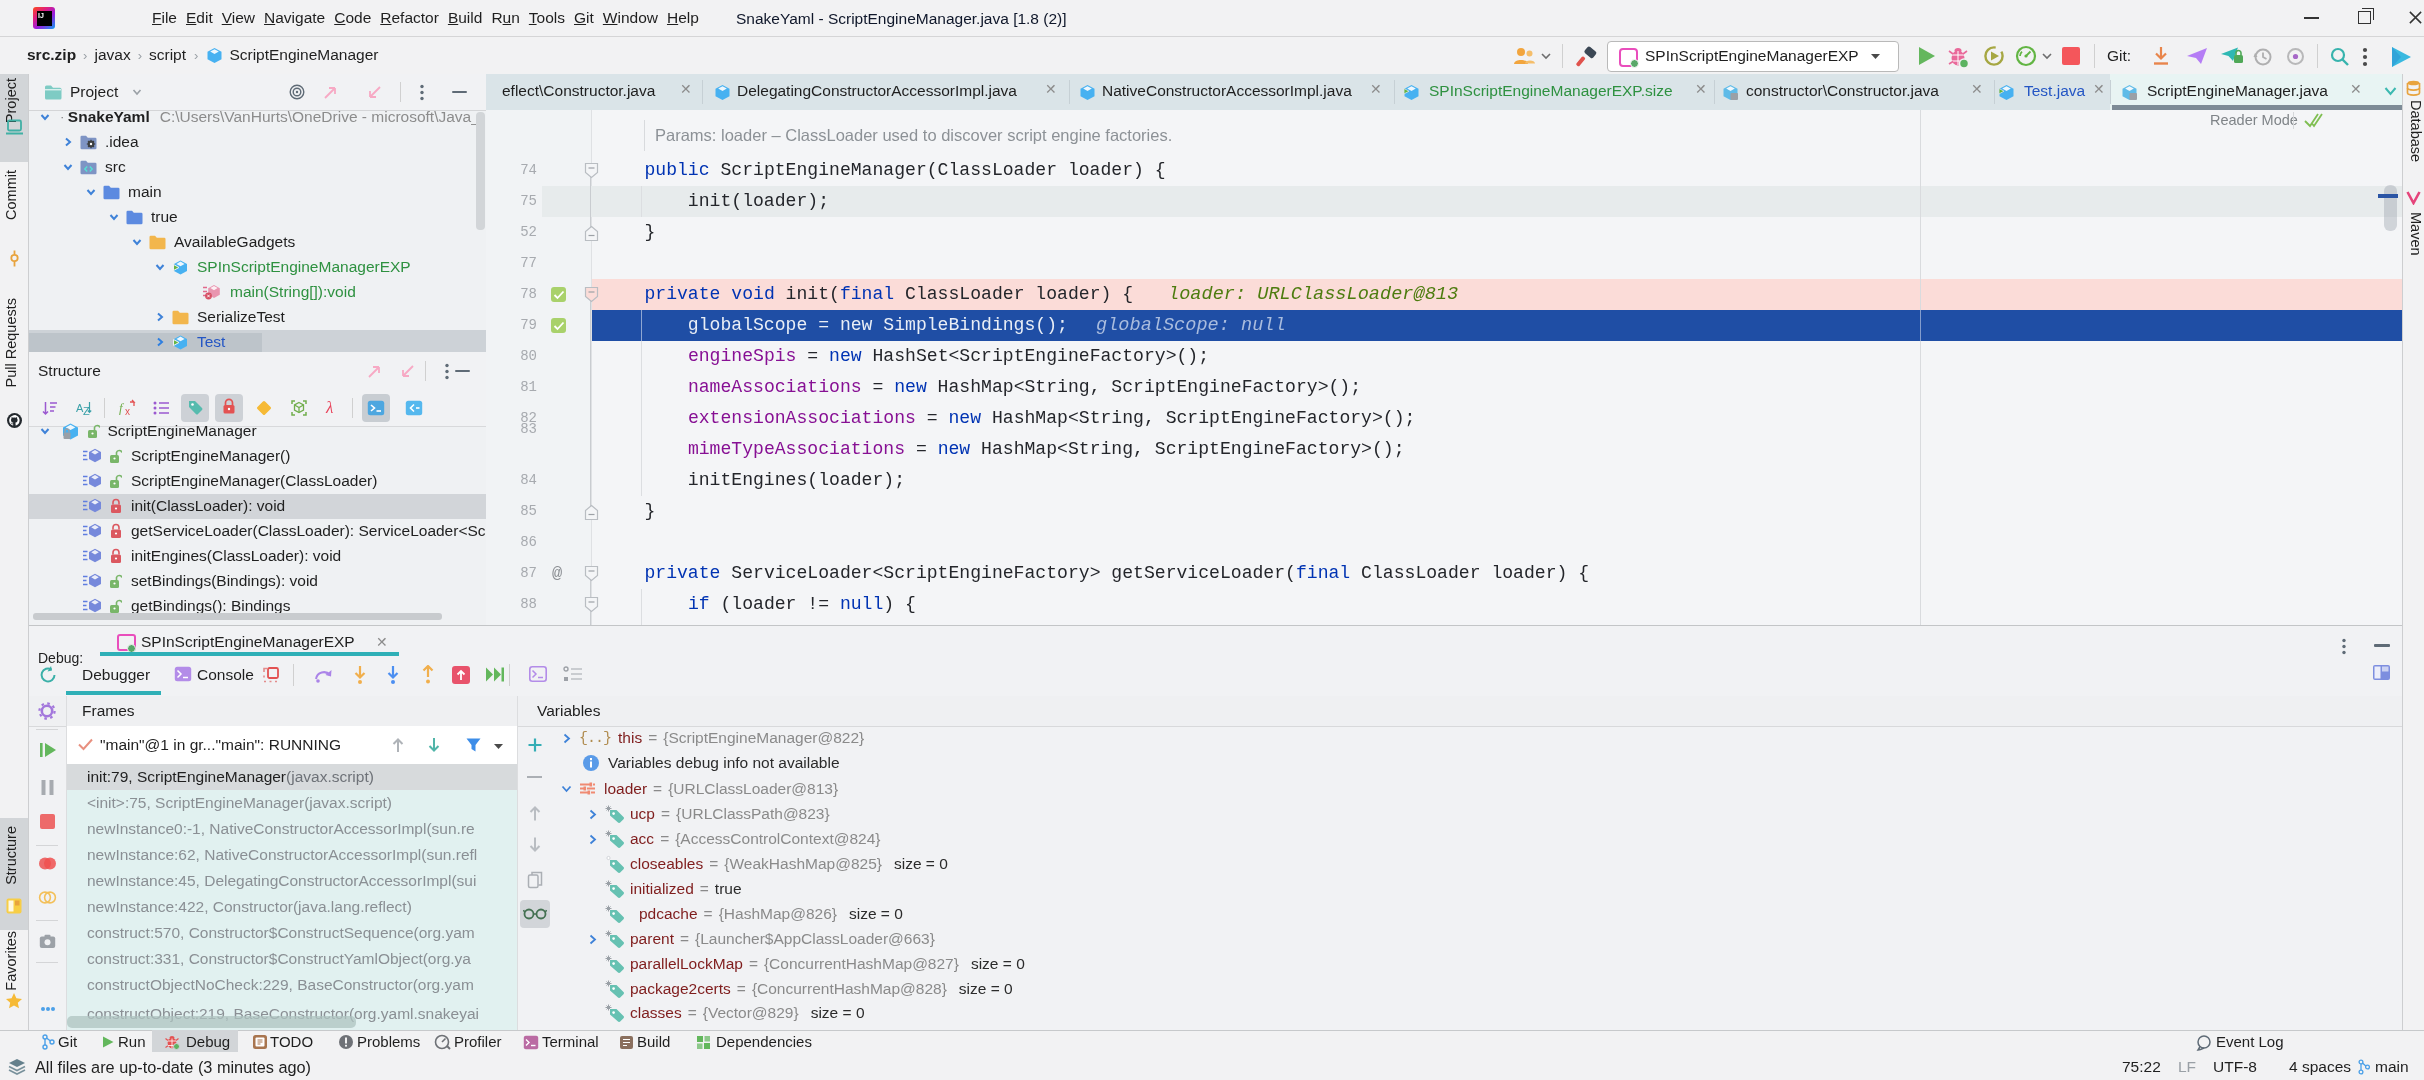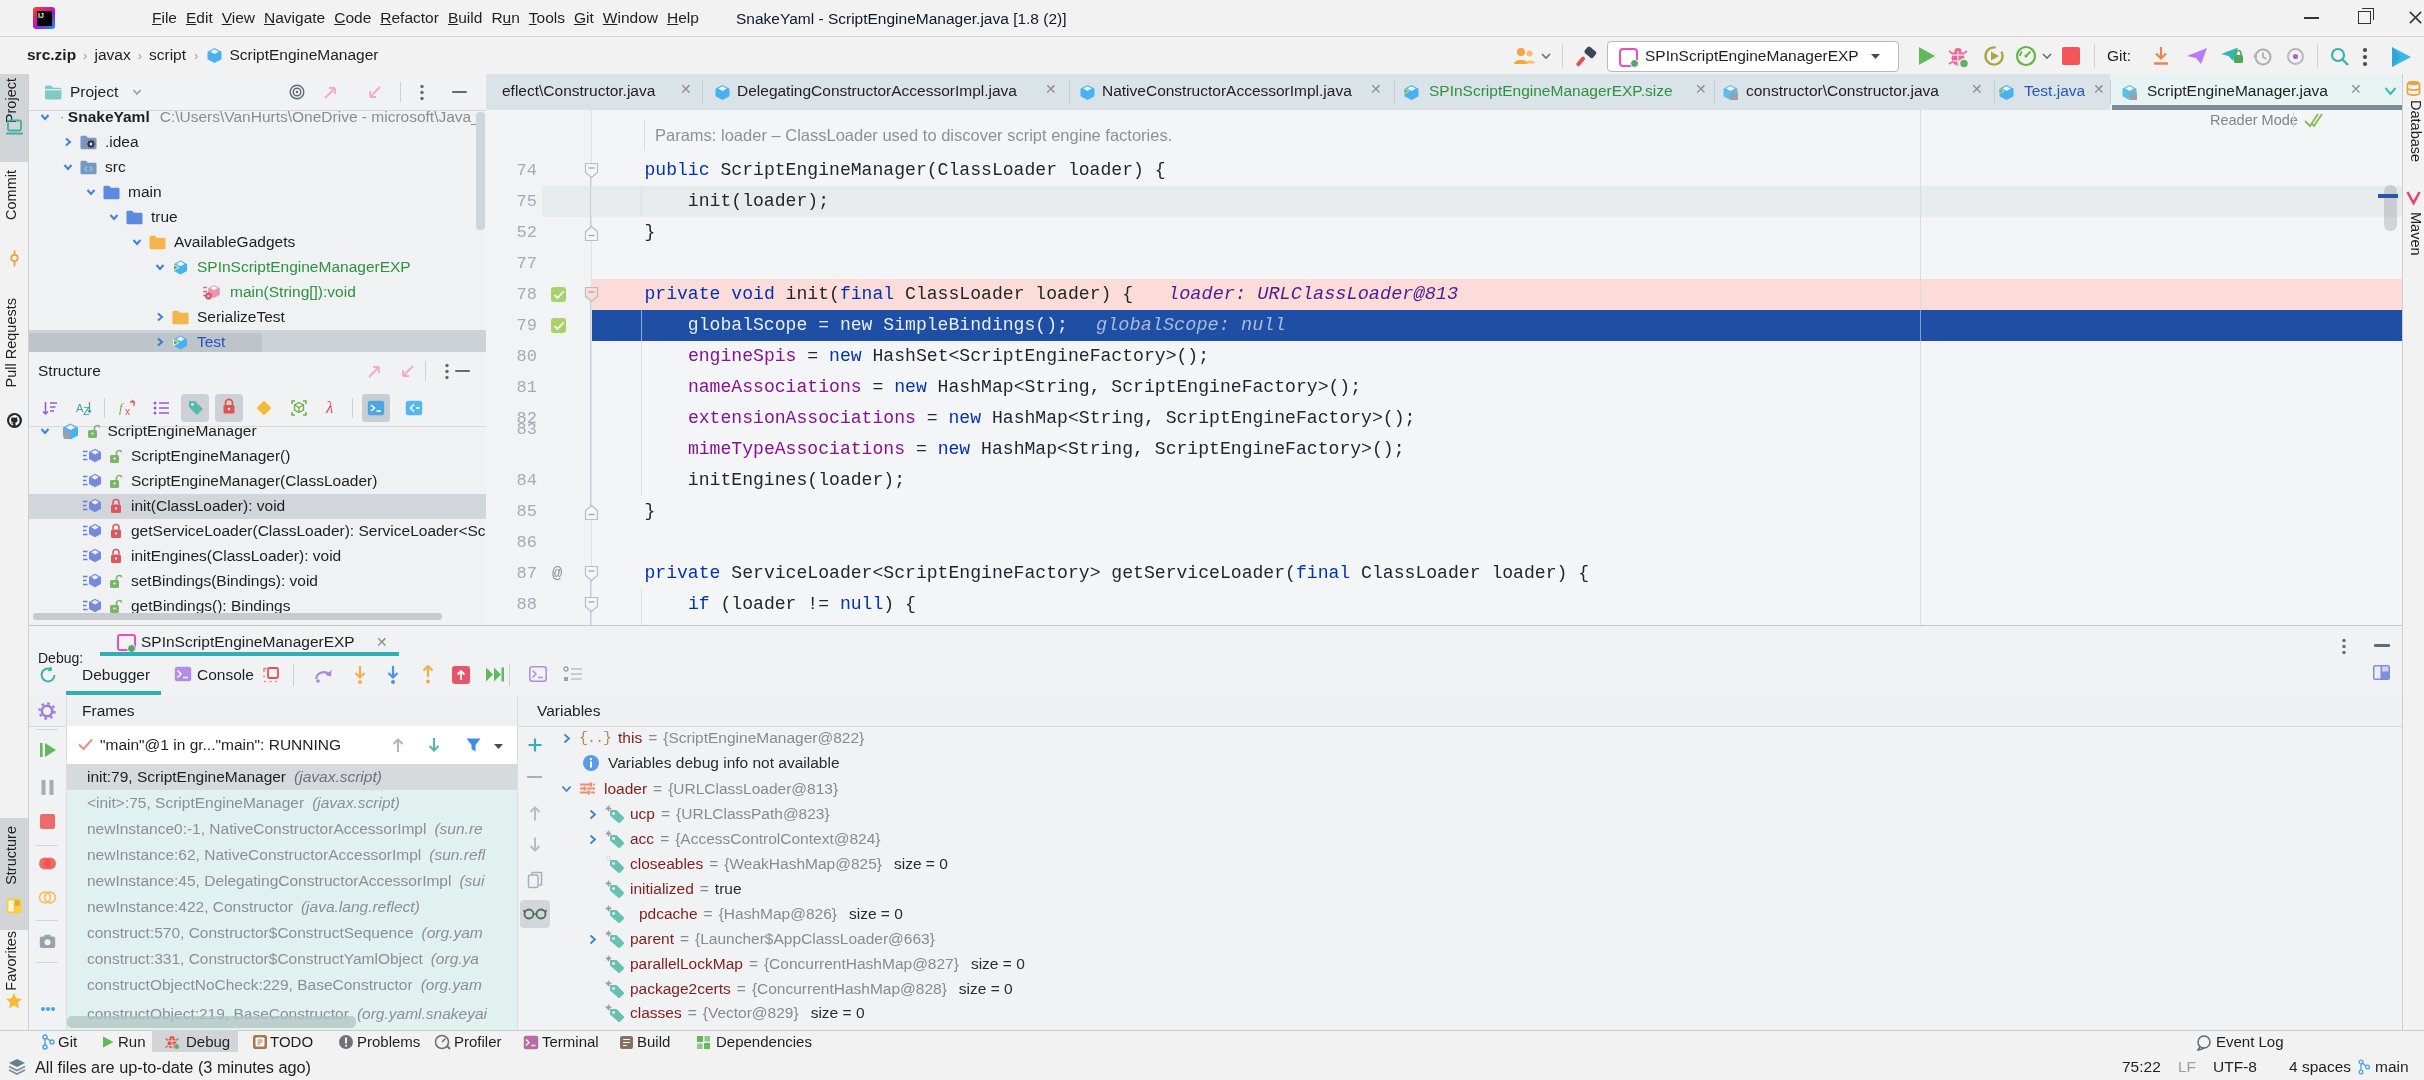--- a/index.html
+++ b/index.html
@@ -601,21 +601,21 @@
  <div class="ab" style="left:1807px;top:2px;width:1px;height:17px;background:#D5D7DA"></div>
  <svg class="ab" style="left:1817px;top:1px" width="22" height="18" viewBox="0 0 22 18">
       <path d="M2 10 L7 15 L15 3" stroke="#7FBE52" stroke-width="1.8" fill="none"></path>
       <path d="M9 12.5 L11 15 L19 3" stroke="#7FBE52" stroke-width="1.8" fill="none"></path>
     </svg>
 
  <div class="ab" style="left:1898px;top:75px;width:13px;height:46px;background:rgba(150,158,168,0.38);border-radius:6px"></div>
  <div class="ab" style="left:1892px;top:84px;width:20px;height:4px;background:#2B55A5"></div>
 </div>
 <style>
-.num{position:absolute;left:480px;width:57px;text-align:right;font-family:"Liberation Mono",monospace;font-size:17px;line-height:31px;color:#A7AAAF}
+.num{position:absolute;left:480px;width:57px;text-align:right;font-family:"Liberation Mono",monospace;font-size:14px;line-height:31px;color:#A7AAAF}
 .cl{position:absolute;left:601px;margin:0;font-family:"Liberation Mono",monospace;font-size:18.1px;line-height:31px;color:#24262B;white-space:pre}
 .chk{position:absolute;left:551px;width:15px;height:15px;background:#A9D16B;border-radius:3px}
 .chk svg{position:absolute;left:1.5px;top:2.5px}
 .fold{position:absolute;left:584px}
 </style>
 <div class="num" style="top:155px">74</div>
 <div class="num" style="top:186px">75</div>
 <div class="num" style="top:217px">52</div>
 <div class="num" style="top:248px">77</div>
 <div class="num" style="top:279px">78</div>
@@ -666,21 +666,21 @@
   </svg>
 <svg class="fold" style="top:596px" width="15" height="17" viewBox="0 0 15 17">
     <path d="M1.5 1.5 h12 v9 L7.5 15.5 L1.5 10.5 Z" fill="#F4F5F7" stroke="#B9BDC2" stroke-width="1.2"></path>
     <path d="M4.5 6 h6" stroke="#9DA1A7" stroke-width="1.2"></path>
   </svg>
 
 <pre class="cl" style="top:155px">    <span class="kw">public</span> ScriptEngineManager(ClassLoader loader) {</pre>
 <pre class="cl" style="top:186px">        init(loader);</pre>
 <pre class="cl" style="top:217px">    }</pre>
 <pre class="cl" style="top:279px">    <span class="kw">private void</span> init(<span class="kw">final</span> ClassLoader loader) {</pre>
-<div class="ab mono it" style="left:1168px;top:279px;font-size:18.6px;line-height:31px;color:#4c1d95">loader: URLClassLoader@813</div>
+<div class="ab mono it" style="left:1168px;top:279px;font-size:18.6px;line-height:31px;color:#4d7c0f">loader: URLClassLoader@813</div>
 <pre class="cl" style="top:310px;color:#E9EEF6">        globalScope = <span style="color:#E9EEF6">new</span> SimpleBindings();</pre>
 <div class="ab mono it" style="left:1096px;top:310px;font-size:18.6px;line-height:31px;color:#A9BCDE">globalScope: null</div>
 <pre class="cl" style="top:341px">        <span class="fld">engineSpis</span> = <span class="kw">new</span> HashSet&lt;ScriptEngineFactory&gt;();</pre>
 <pre class="cl" style="top:372px">        <span class="fld">nameAssociations</span> = <span class="kw">new</span> HashMap&lt;String, ScriptEngineFactory&gt;();</pre>
 <pre class="cl" style="top:403px">        <span class="fld">extensionAssociations</span> = <span class="kw">new</span> HashMap&lt;String, ScriptEngineFactory&gt;();</pre>
 <pre class="cl" style="top:434px">        <span class="fld">mimeTypeAssociations</span> = <span class="kw">new</span> HashMap&lt;String, ScriptEngineFactory&gt;();</pre>
 <pre class="cl" style="top:465px">        initEngines(loader);</pre>
 <pre class="cl" style="top:496px">    }</pre>
 <pre class="cl" style="top:558px">    <span class="kw">private</span> ServiceLoader&lt;ScriptEngineFactory&gt; getServiceLoader(<span class="kw">final</span> ClassLoader loader) {</pre>
 <pre class="cl" style="top:589px">        <span class="kw">if</span> (loader != <span class="kw">null</span>) {</pre>
@@ -795,21 +795,21 @@
     <circle cx="8.5" cy="8.2" r="3" fill="#F1F2F4"></circle>
   </svg>
 <div class="line" style="left:36px;top:962px;width:22px;height:1px;background:#D4D5D7"></div>
 <svg class="ab" style="left:40px;top:1006px" width="16" height="6" viewBox="0 0 16 6">
     <circle cx="3" cy="3" r="2" fill="#4BA0E8"></circle>
     <circle cx="8" cy="3" r="2" fill="#4BA0E8"></circle>
     <circle cx="13" cy="3" r="2" fill="#4BA0E8"></circle>
   </svg>
 <style>
 .fr{position:absolute;left:67px;width:450px;height:26px;display:flex;align-items:center;background:#E1F1F0;color:#8A8F94;white-space:nowrap;overflow:hidden;font-size:15.5px}
-.fr .pkg{font-style:italic;margin-left:8px}
+.fr .pkg{}
 </style>
 <div class="ab" style="left:67px;top:726px;width:450px;height:38px;background:#FFFFFF;border-bottom:1px solid #E2E3E5"></div>
 <svg class="ab" style="left:77px;top:738px" width="17" height="13" viewBox="0 0 17 13">
     <path d="M2 6.5 L6.5 11 L15 1.5" stroke="#E8907F" stroke-width="2" fill="none"></path>
   </svg>
 <div class="ab" style="left:100px;top:736px;font-size:15.5px">"main"@1 in gr..."main": RUNNING</div>
 <svg class="ab" style="left:390px;top:736px" width="16" height="18" viewBox="0 0 16 18">
     <path d="M8 16 V4 M3.5 8 L8 3.5 L12.5 8" stroke="#AFB3B8" stroke-width="2" fill="none"></path>
   </svg>
 <svg class="ab" style="left:426px;top:736px" width="16" height="18" viewBox="0 0 16 18">

